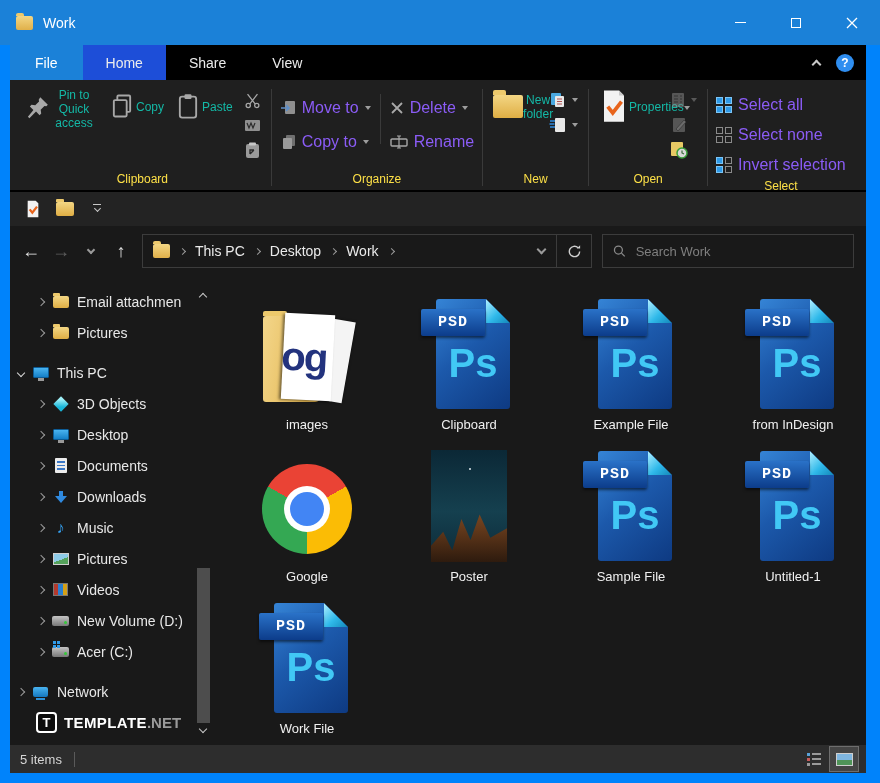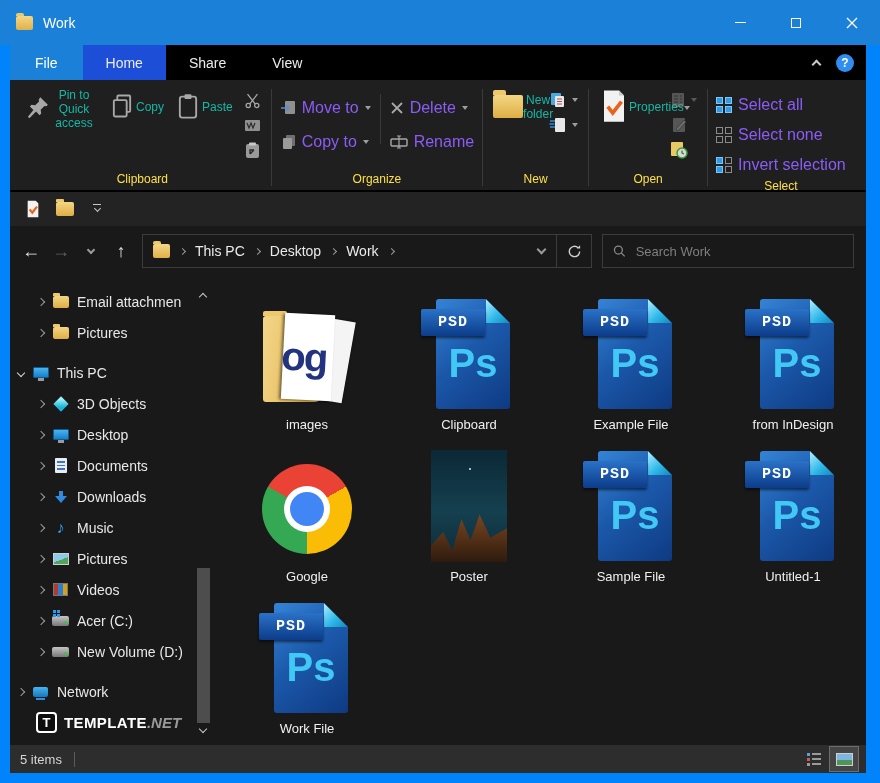--- a/index.html
+++ b/index.html
@@ -112,21 +112,21 @@
   .ic-net { width:15px; height:10px; background:linear-gradient(#49b3f0,#1478c0); border-radius:2px; position:relative; }
   .ic-net::after { content:""; position:absolute; bottom:-3px; left:3px; width:9px; height:2px; background:#2c90d8; }
   .side-scroll { position:absolute; top:0; bottom:0; right:0; width:16px; }
   .ss-up { position:absolute; top:14px; left:4px; }
   .ss-down { position:absolute; bottom:10px; left:4px; }
   .ss-thumb { position:absolute; top:292px; left:1px; width:13px; height:155px; background:#4d4d4d; }
   .brand { position:absolute; bottom:12px; left:26px; display:flex; align-items:center; gap:7px; }
   .brand-t { width:21px; height:21px; border-radius:4px; background:#0d0d0d; border:2px solid #fff; color:#fff;
              font-weight:bold; font-size:13px; display:flex; align-items:center; justify-content:center; }
   .brand-name { color:#fff; font-weight:bold; font-size:15px; letter-spacing:.4px; }
-  .brand-tld { color:#9a9a9a; font-weight:bold; font-size:15px;font-style:italic; }
+  .brand-tld { color:#9a9a9a; font-weight:bold; font-size:15px; }
 
   
   .main { flex:1; padding:8px 0 0 14px; overflow:hidden; }
   .grid { display:grid; grid-template-columns:repeat(4,162px); }
   .file-item { width:162px; height:152px; display:flex; flex-direction:column; align-items:center; justify-content:flex-end; padding-bottom:4px; }
   .file-label { color:#f0f0f0; font-size:13px; margin-top:7px; }
   .iconbox { height:114px; display:flex; align-items:flex-end; justify-content:center; }
 
   .psd-icon { position:relative; width:96px; height:112px; }
   .psd-body { position:absolute; left:15px; top:1px; width:74px; height:110px;
@@ -553,30 +553,30 @@
         <div class="side-item lvl1">
           <span class="tchev"></span>
           <span class="sicon">
               <span class="ic-film"></span>
             </span>
           <span>Videos</span>
         </div>
         <div class="side-item lvl1">
           <span class="tchev"></span>
           <span class="sicon">
+              <span class="ic-drive"></span>
+            </span>
+          <span>New Volume (D:)</span>
+        </div>
+        <div class="side-item lvl1">
+          <span class="tchev"></span>
+          <span class="sicon">
               <span class="ic-drive win"></span>
             </span>
           <span>Acer (C:)</span>
-        </div>
-        <div class="side-item lvl1">
-          <span class="tchev"></span>
-          <span class="sicon">
-              <span class="ic-drive"></span>
-            </span>
-          <span>New Volume (D:)</span>
         </div>
         <div class="side-item lvl0 gap-top">
           <span class="tchev"></span>
           <span class="sicon">
               <span class="ic-net"></span>
             </span>
           <span>Network</span>
         </div>
       </div>
 

